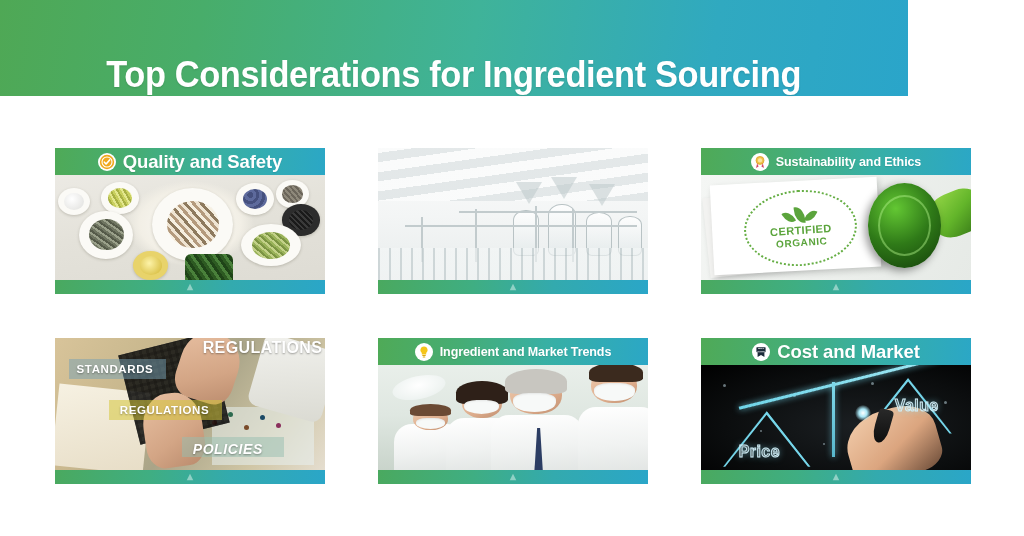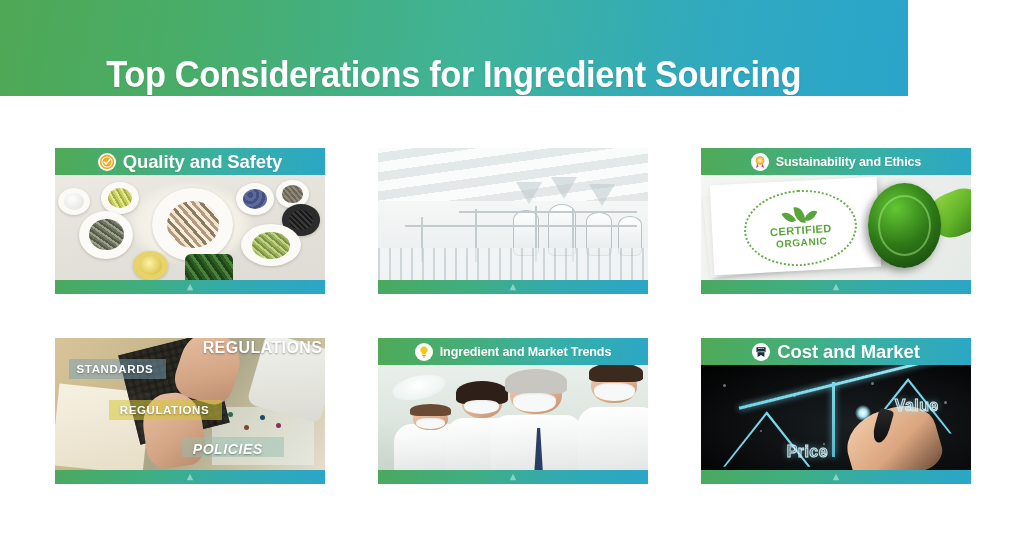--- a/index.html
+++ b/index.html
@@ -385,21 +385,21 @@
   }
   .vl-label {
     position: absolute;
     color: rgba(255,255,255,0.22);
     font-size: 16px;
     font-weight: bold;
     -webkit-text-stroke: 0.9px #cfeef7;
     letter-spacing: 0.4px;
     text-shadow: 0 0 7px rgba(130,220,240,0.7);
   }
-  .vl-price { left: 14%; bottom: 9%; margin-left: 48px; }
+  .vl-price { left: 14%; bottom: 9%; }
   .vl-value { right: 12%; top: 30%; }
   .vl-hand {
     position: absolute; right: 12%; bottom: -8%;
     width: 34%; height: 66%;
     background: linear-gradient(150deg, #f3cfae 0%, #dba57f 55%, #a8725198 100%);
     border-radius: 48% 40% 26% 30%;
     transform: rotate(-16deg);
   }
   .vl-pen {
     position: absolute; right: 30%; bottom: 26%;

